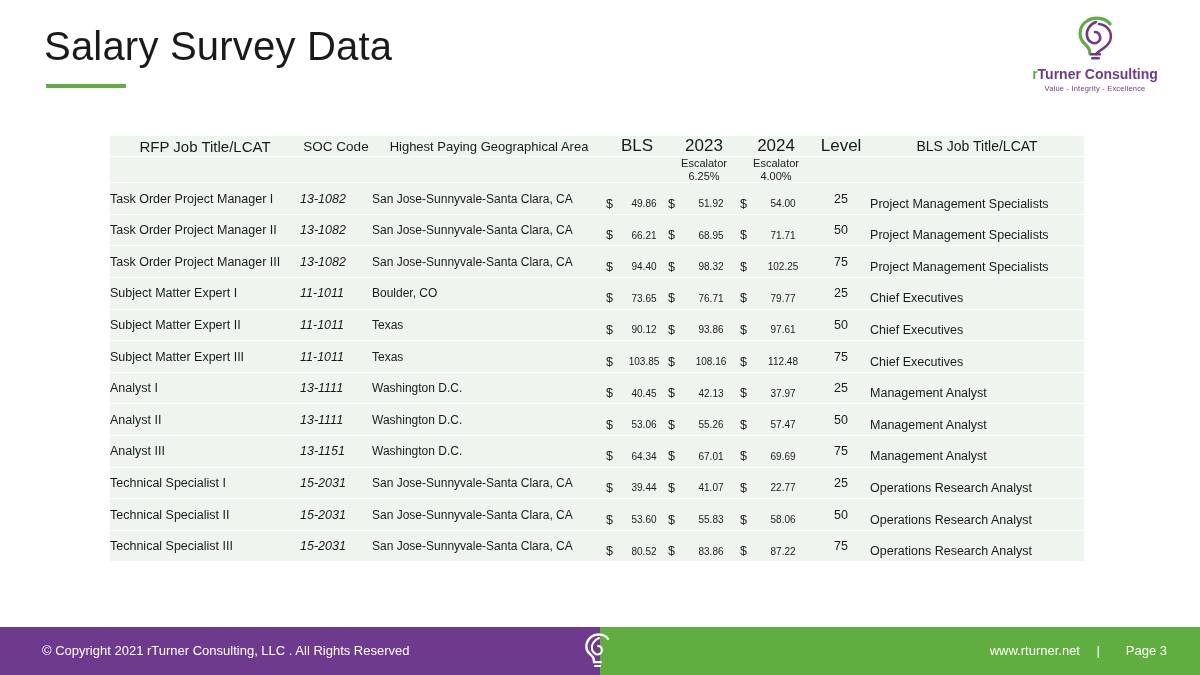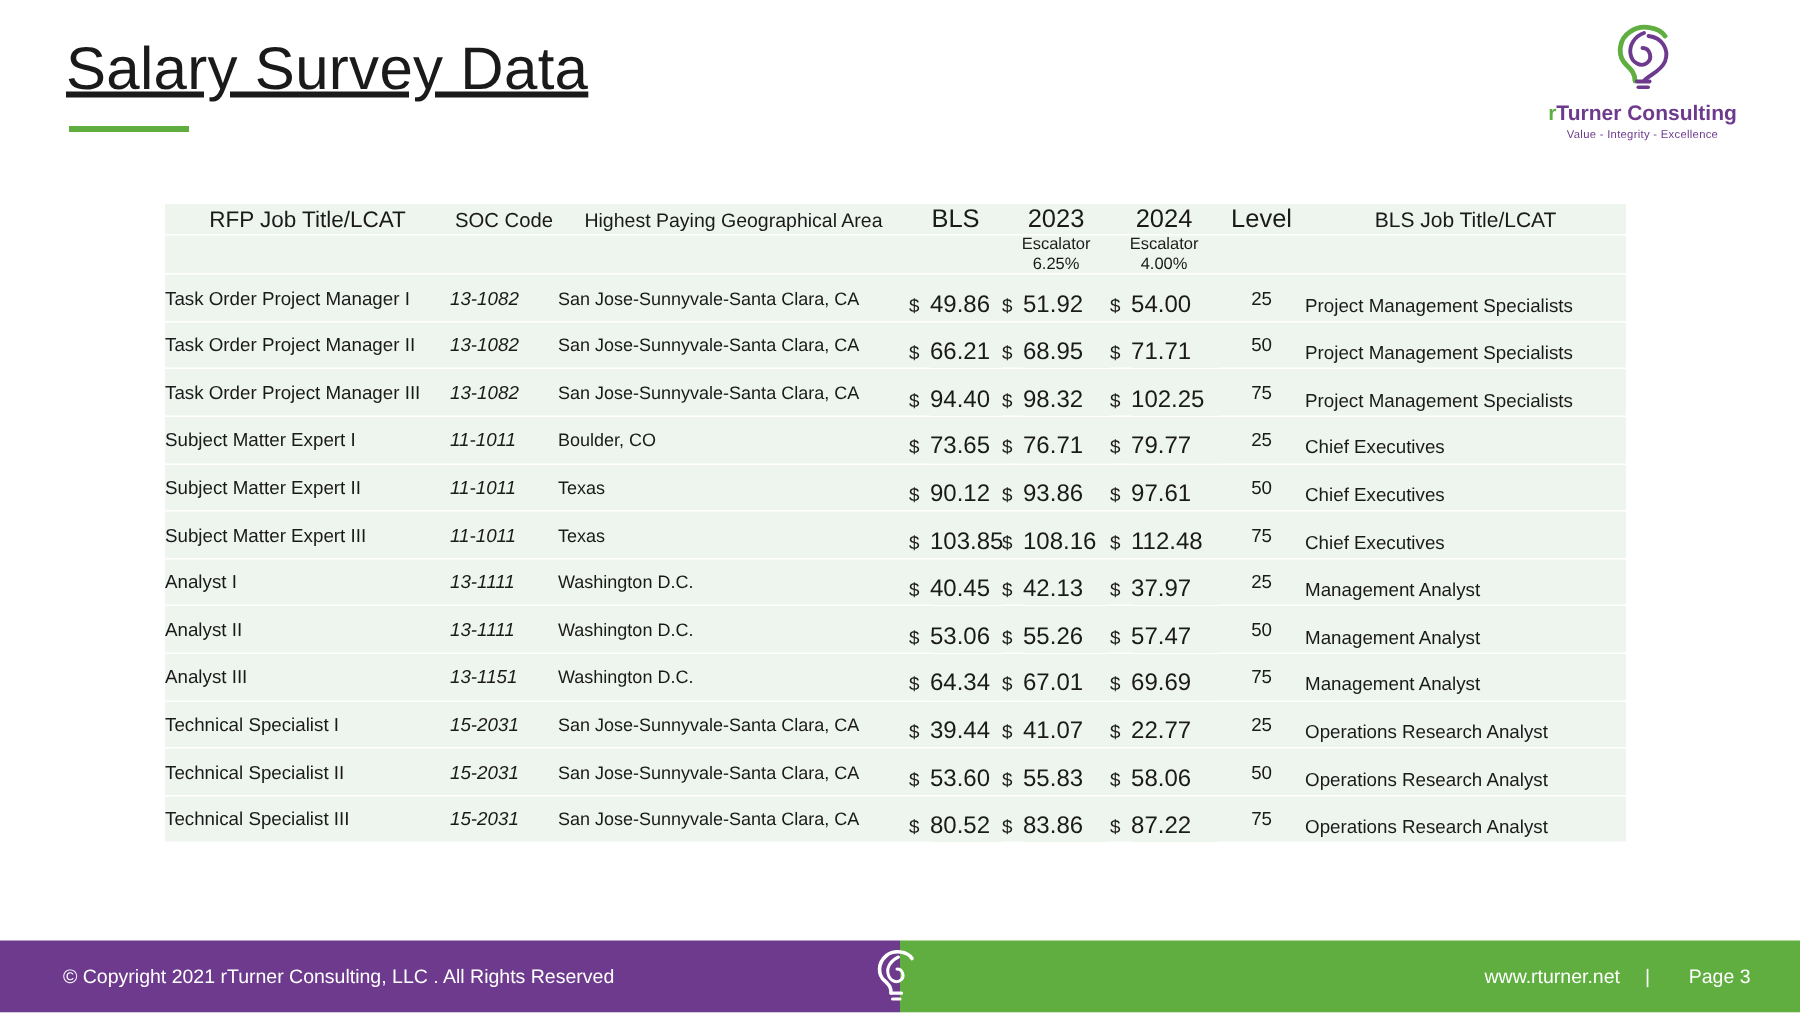--- a/index.html
+++ b/index.html
@@ -15,21 +15,20 @@
 
   
   .slide-title {
     position: absolute;
     left: 44px;
     top: 24px;
     font-size: 40px;
     font-weight: 400;
     color: #1a1a1a;
     letter-spacing: 0.2px;
-    text-decoration: underline;
   }
   .title-underline {
     position: absolute;
     left: 46px;
     top: 84px;
     width: 80px;
     height: 4px;
     background: #5fae3f;
   }
 
@@ -97,23 +96,23 @@
     background: #eef5ee;
   }
   .hdr-sub-blank { border-bottom: 1px solid #fff; background: #eef5ee; }
 
   tbody tr { height: 31.6px; }
   tbody td { font-size: 12.5px; color: #1a1a1a; }
   td.c-title { padding-left: 4px; }
   td.c-soc { padding-left: 4px; font-style: italic; }
   td.c-geo { padding-left: 4px; font-size: 12px; }
   td.c-money {
-    text-align: left;
+    text-align: center;
     padding-right: 6px;
-    font-size: 16px;
+    font-size: 10px;
     position: relative;
   }
   td.c-dollar {
     text-align: left;
     padding-left: 4px;
     font-size: 12.5px;
   }
   td.c-level { text-align: center; font-size: 12.5px; }
   td.c-bls { padding-left: 4px; font-size: 12.5px; }
 

